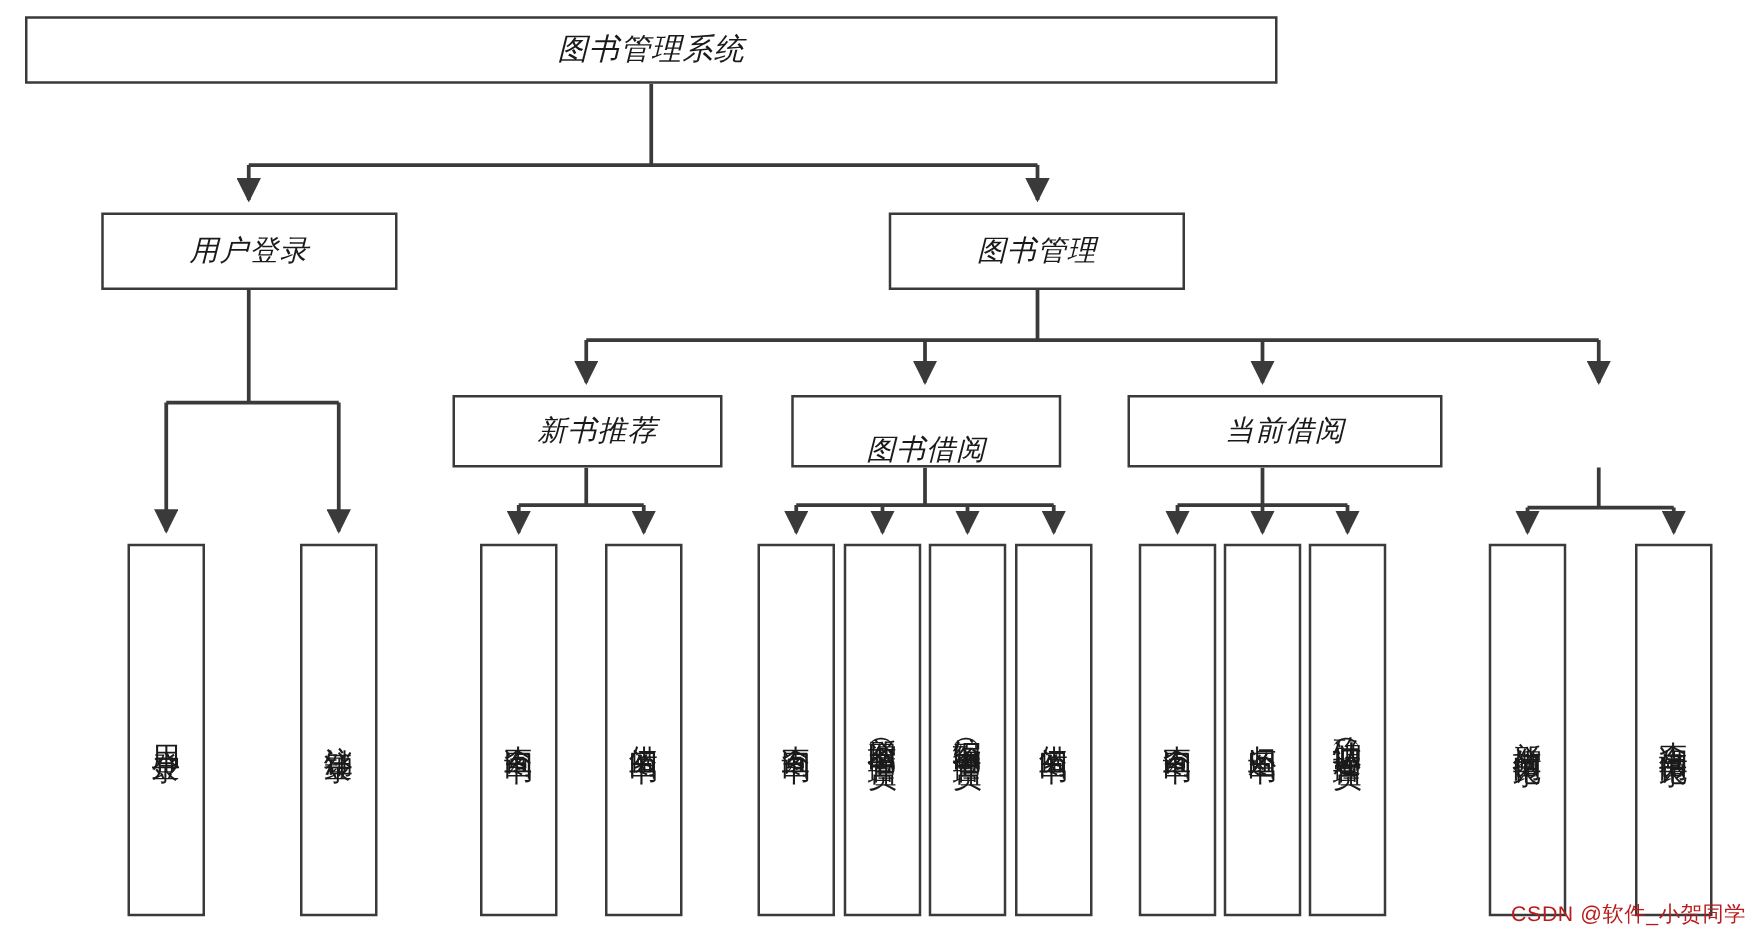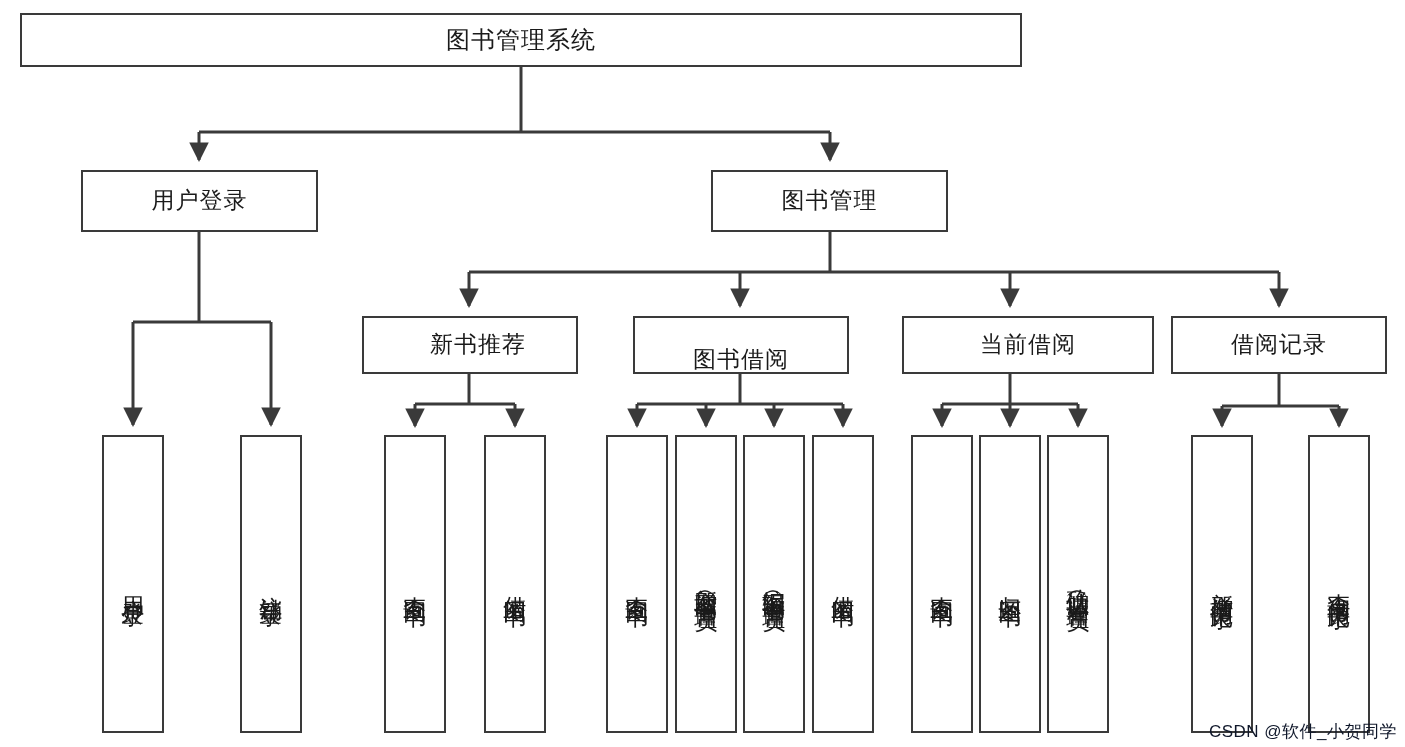--- a/index.html
+++ b/index.html
@@ -30,20 +30,21 @@
     border: 2px solid #3a3a3a;
     display: flex;
     align-items: center;
     justify-content: center;
     color: #1a1a1a;
   }
   .node-h {
     font-size: 23px;
     letter-spacing: 1px;
     line-height: 1.1;
+    font-style: italic;
   }
   .node.title {
     font-size: 24px;
   }
   .node-v {
     writing-mode: vertical-rl;
     text-orientation: upright;
     font-size: 23px;
     letter-spacing: 3px;
     line-height: 1.15;
@@ -51,21 +52,21 @@
     padding-bottom: 4px;
     align-items: center;
     justify-content: center;
     white-space: nowrap;
   }
   .watermark {
     position: absolute;
     right: 8px;
     bottom: 4px;
     font-size: 17px;
-    color: #0f172a;
+    color: #b91c1c;
     letter-spacing: 0.5px;
     white-space: nowrap;
     text-align: right;
   }
 </style>
 </head>
 <body>
 
 <div id="canvas">
 
@@ -132,23 +133,20 @@
 
   <div class="node node-h" style="left:362px; top:316px; width:216px; height:58px;padding-left:16px;">
     <span>新书推荐</span>
   </div>
   <div class="node node-h" style="left:633px; top:316px; width:216px; height:58px;align-items:flex-end;">
     <span>图书借阅</span>
   </div>
   <div class="node node-h" style="left:902px; top:316px; width:252px; height:58px;">
     <span>当前借阅</span>
   </div>
-  <div class="node node-h" style="left:1171px; top:316px; width:216px; height:58px;">
-    <span>借阅记录</span>
-  </div>
 
   <div class="node node-v" style="left:102px; top:435px; width:62px; height:298px;">
     <span>用户登录</span>
   </div>
   <div class="node node-v" style="left:240px; top:435px; width:62px; height:298px;">
     <span>注销登录</span>
   </div>
 
   <div class="node node-v" style="left:384px; top:435px; width:62px; height:298px;">
     <span>查询图书</span>

